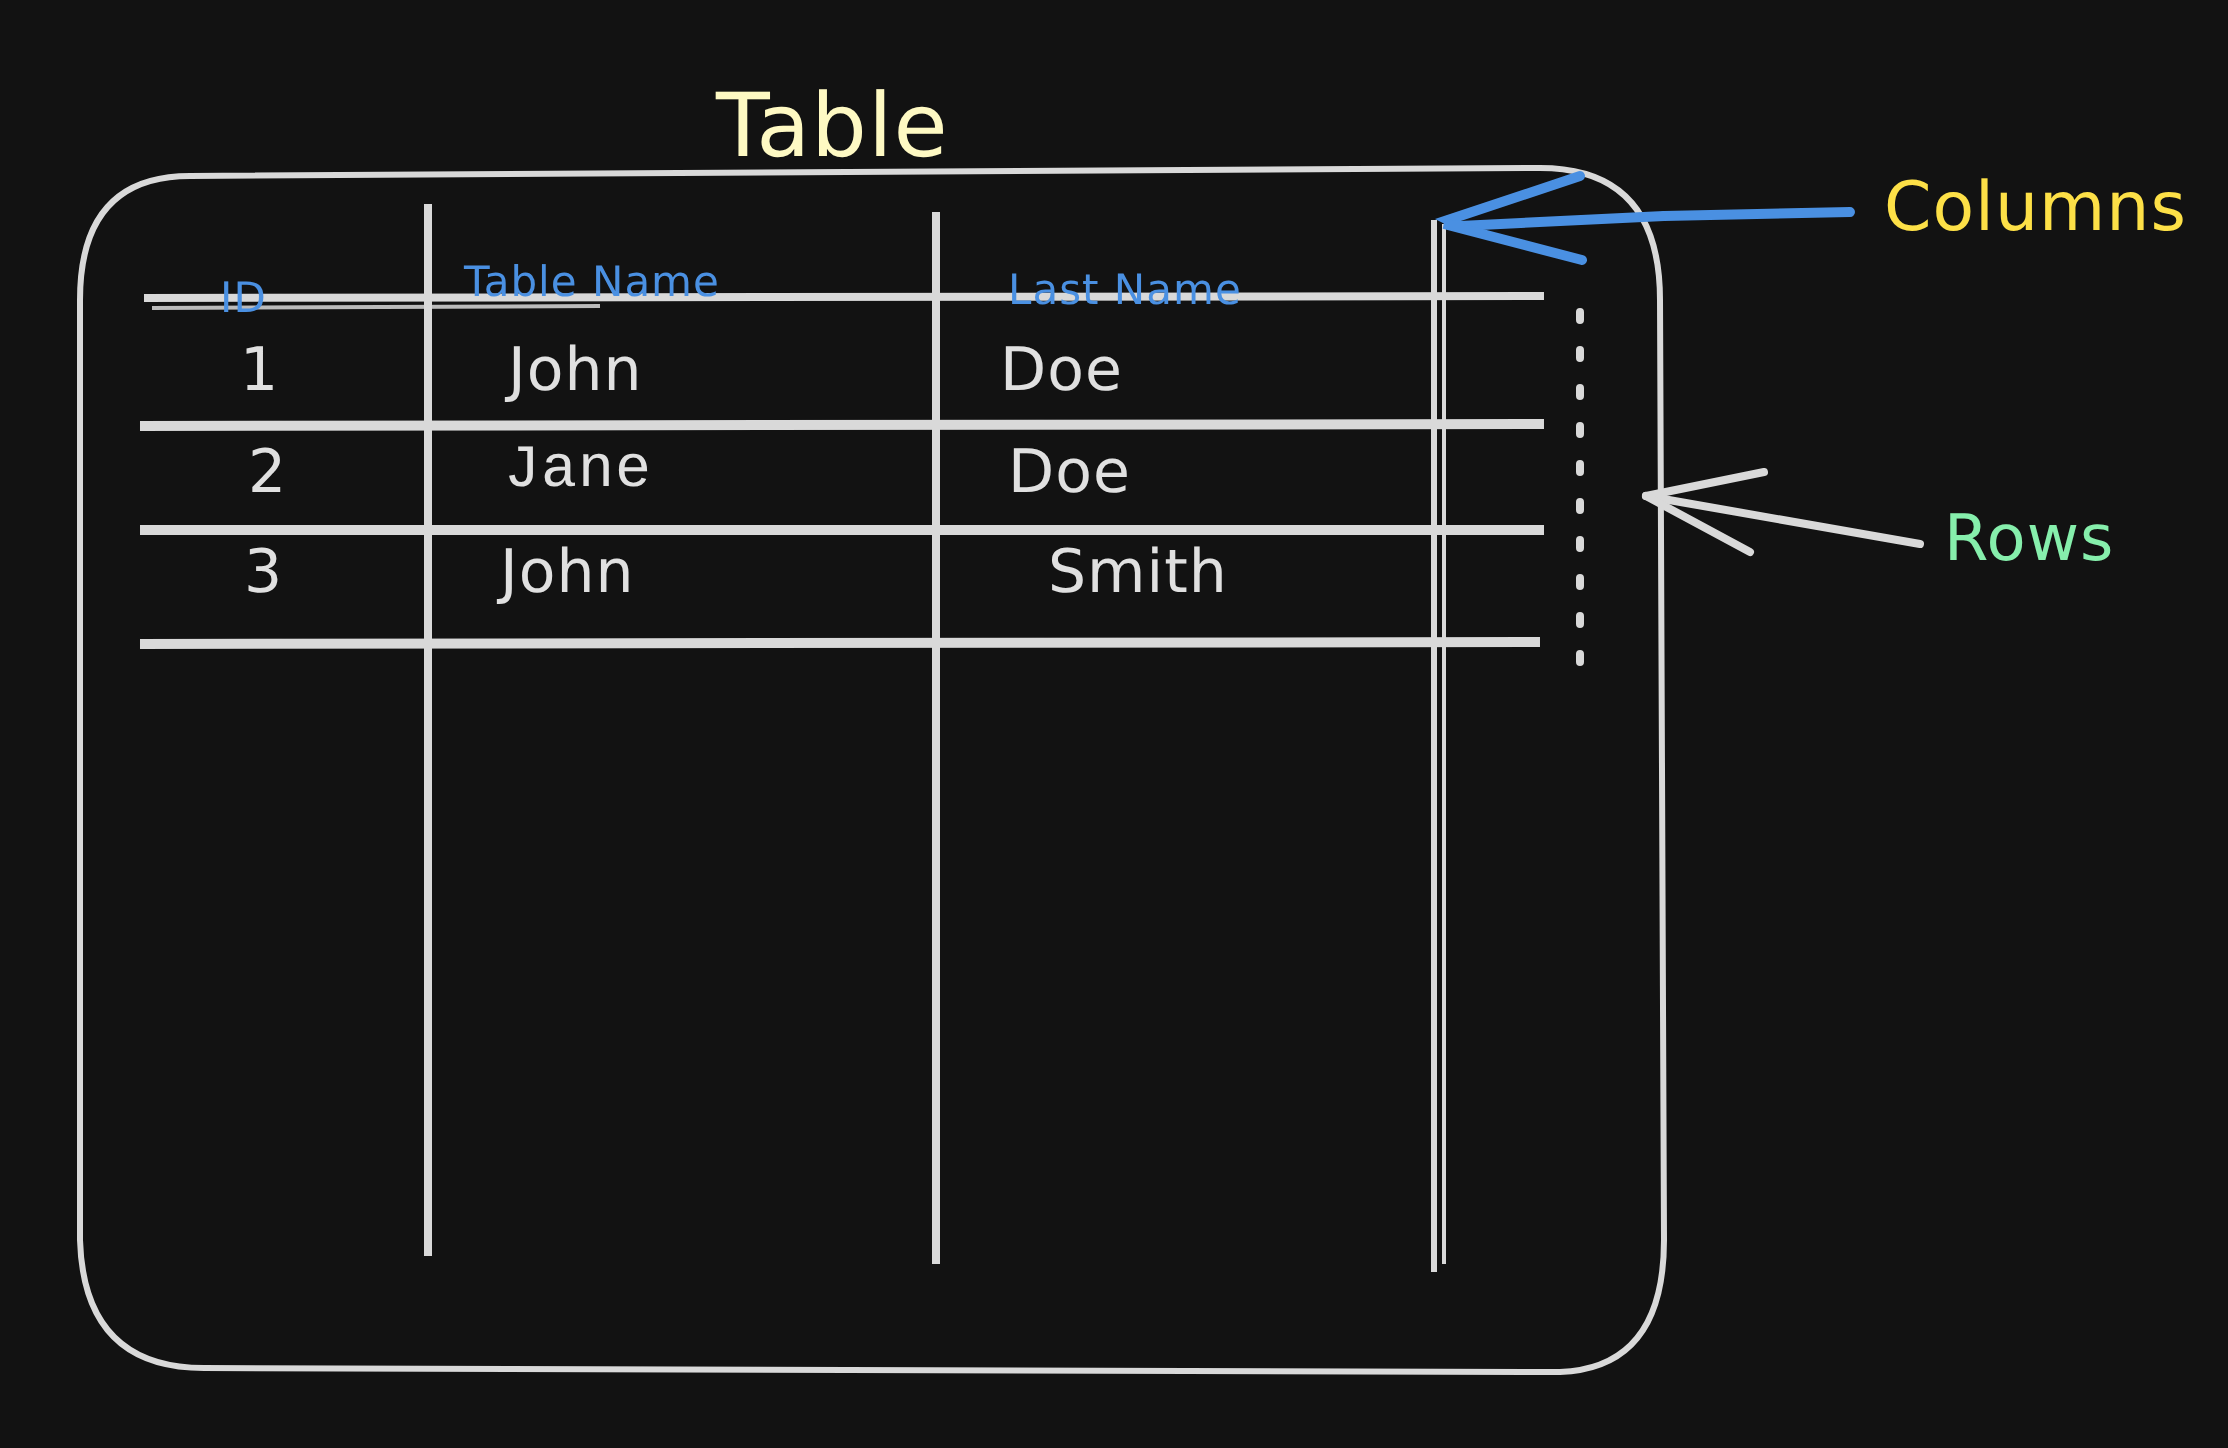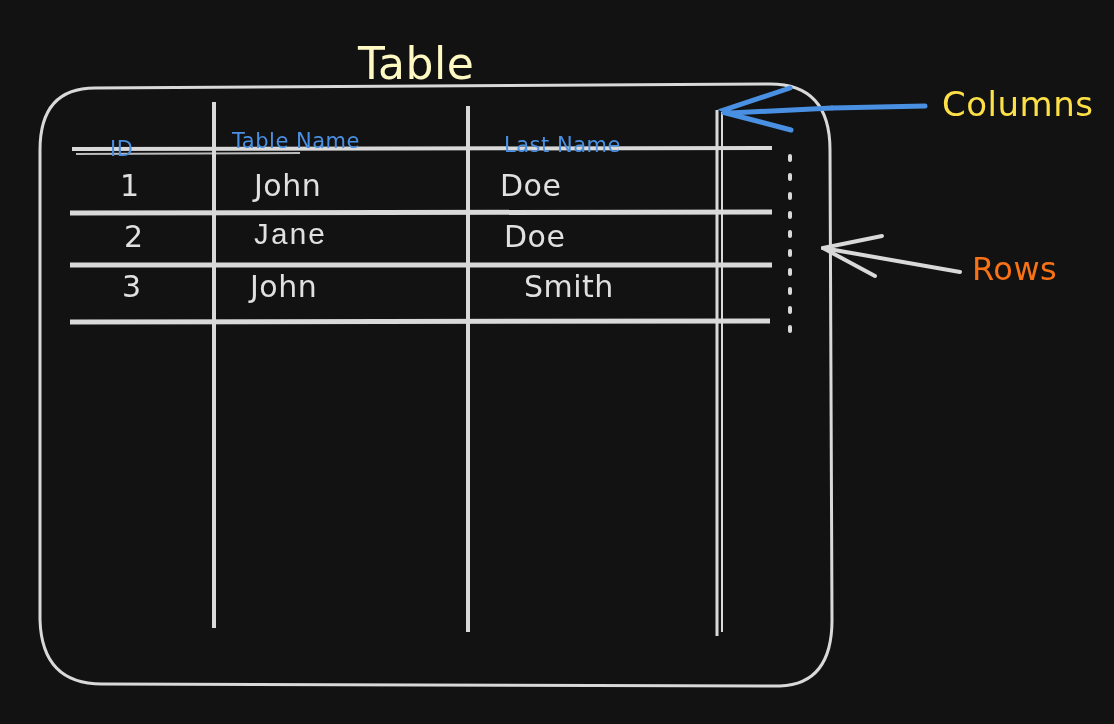--- a/index.html
+++ b/index.html
@@ -3,21 +3,21 @@
   <meta charset="utf-8">
   <style>
     html, body { margin: 0; padding: 0; background: #121212; }
     body { width: 1114px; height: 724px; position: relative; overflow: hidden; font-family: "DejaVu Sans", sans-serif; }
     svg { position: absolute; left: 0; top: 0; }
     .lbl { position: absolute; font-family: "DejaVu Sans", sans-serif; white-space: nowrap; letter-spacing: 0.5px; }
     .title { color: #fef9c3; font-size: 44px; left: 358px; top: 38px; }
     .hdr { color: #4a90e2; font-size: 21px; margin-top: 31px; }
     .cell { color: #e0e0e0; font-size: 30px; }
     .ann-blue { color: #fde047; font-size: 34px; }
-    .ann-white { color: #f97316; font-size: 32px; }
+    .ann-white { color: #86efac; font-size: 32px; }
   </style>
 </head>
 <body>
 
 <svg width="1114" height="724">
 
   <path d="M95,88 Q40,88 40,150 L40,620 Q42,684 102,684 L780,686 Q832,684 832,620 L830,150 Q830,84 770,84 Z" fill="none" stroke="#d9d9d9" stroke-width="3" stroke-linejoin="round"></path>
 
   <line x1="72" y1="149" x2="772" y2="148" stroke="#d9d9d9" stroke-width="4"></line>
   <line x1="76" y1="154" x2="300" y2="153" stroke="#bbbbbb" stroke-width="2"></line>

